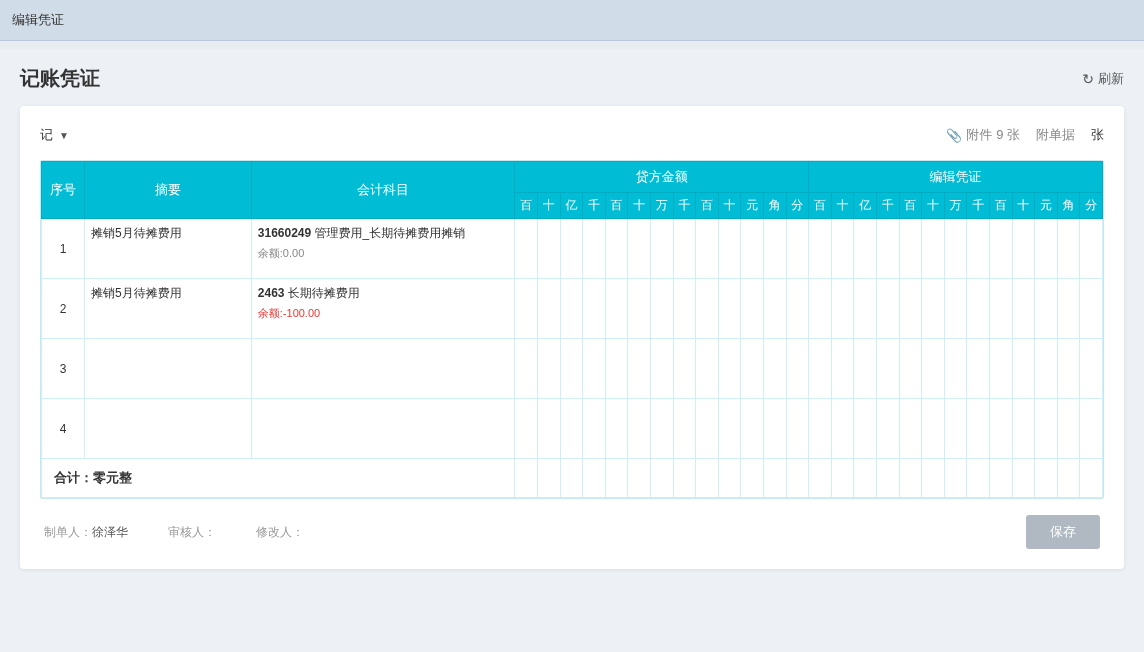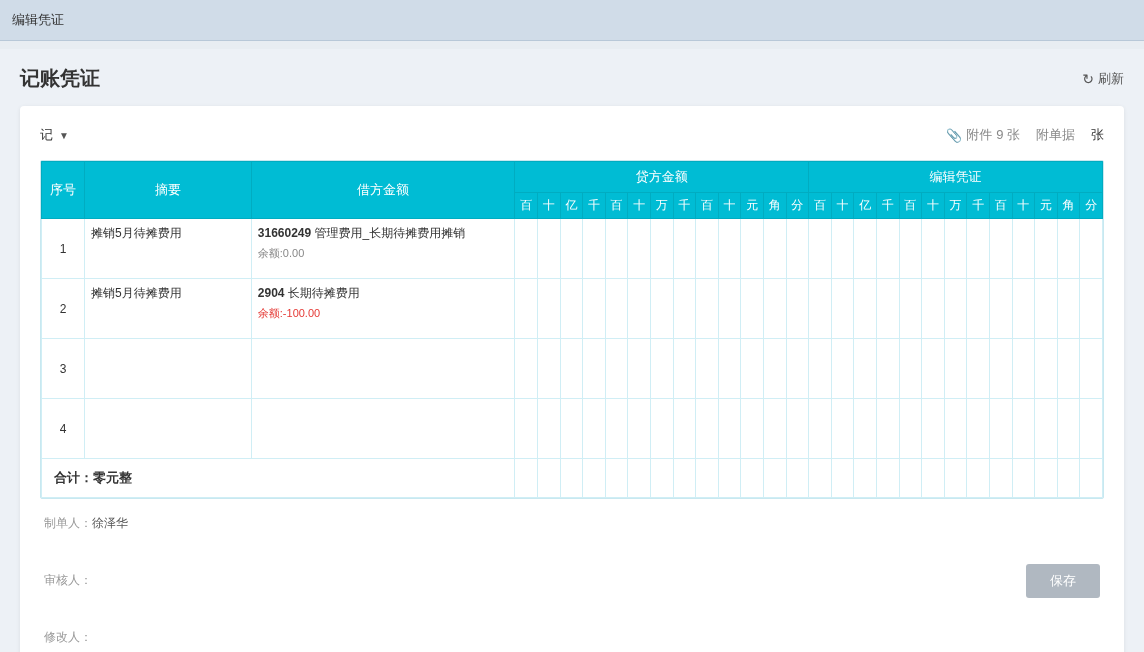--- a/index.html
+++ b/index.html
@@ -187,21 +187,20 @@
       align-items: center;
       justify-content: space-between;
       margin-top: 16px;
       padding: 0 4px;
     }
     .footer-info {
       display: flex;
       gap: 40px;
       color: #999;
       font-size: 12px;
-      flex-direction: column;
     }
     .footer-info span {
       color: #999;
     }
     .footer-info .person-name {
       color: #555;
     }
     .save-btn {
       background: #b0b8c1;
       color: #fff;
@@ -279,21 +278,21 @@
             <col style="width:21px">
             <col style="width:21px">
             <col style="width:21px">
             <col style="width:21px">
             <col style="width:21px">
         </colgroup>
         <thead>
           <tr class="header-row-1">
             <th rowspan="2">序号</th>
             <th rowspan="2">摘要</th>
-            <th rowspan="2">借方金额</th>
+            <th rowspan="2">会计科目</th>
             <th colspan="13">贷方金额</th>
             <th colspan="13">编辑凭证</th>
           </tr>
           <tr class="header-row-2">
             <th>百</th>
             <th>十</th>
             <th>亿</th>
             <th>千</th>
             <th>百</th>
             <th>十</th>
@@ -347,21 +346,21 @@
               <td class="amount-cell" style="height: 60px; padding: 2px 1px;"></td>
               <td class="amount-cell" style="height: 60px; padding: 2px 1px;"></td>
               <td class="amount-cell" style="height: 60px; padding: 2px 1px;"></td>
               <td class="amount-cell" style="height: 60px; padding: 2px 1px;"></td>
               <td class="amount-cell" style="height: 60px; padding: 2px 1px;"></td>
               <td class="amount-cell" style="height: 60px; padding: 2px 1px;"></td>
             </tr>
             <tr class="data-row">
               <td class="seq-cell" style="text-align: center; vertical-align: middle;">2</td>
               <td class="summary-cell">摊销5月待摊费用</td>
-              <td class="subject-cell"><span style="font-weight: bold;">2904 </span><span>长期待摊费用</span><div class="balance-negative">余额:-100.00</div></td>
+              <td class="subject-cell"><span style="font-weight: bold;">2463 </span><span>长期待摊费用</span><div class="balance-negative">余额:-100.00</div></td>
               <td class="amount-cell" style="height: 60px; padding: 2px 1px;"></td>
               <td class="amount-cell" style="height: 60px; padding: 2px 1px;"></td>
               <td class="amount-cell" style="height: 60px; padding: 2px 1px;"></td>
               <td class="amount-cell" style="height: 60px; padding: 2px 1px;"></td>
               <td class="amount-cell" style="height: 60px; padding: 2px 1px;"></td>
               <td class="amount-cell" style="height: 60px; padding: 2px 1px;"></td>
               <td class="amount-cell" style="height: 60px; padding: 2px 1px;"></td>
               <td class="amount-cell" style="height: 60px; padding: 2px 1px;"></td>
               <td class="amount-cell" style="height: 60px; padding: 2px 1px;"></td>
               <td class="amount-cell" style="height: 60px; padding: 2px 1px;"></td>

